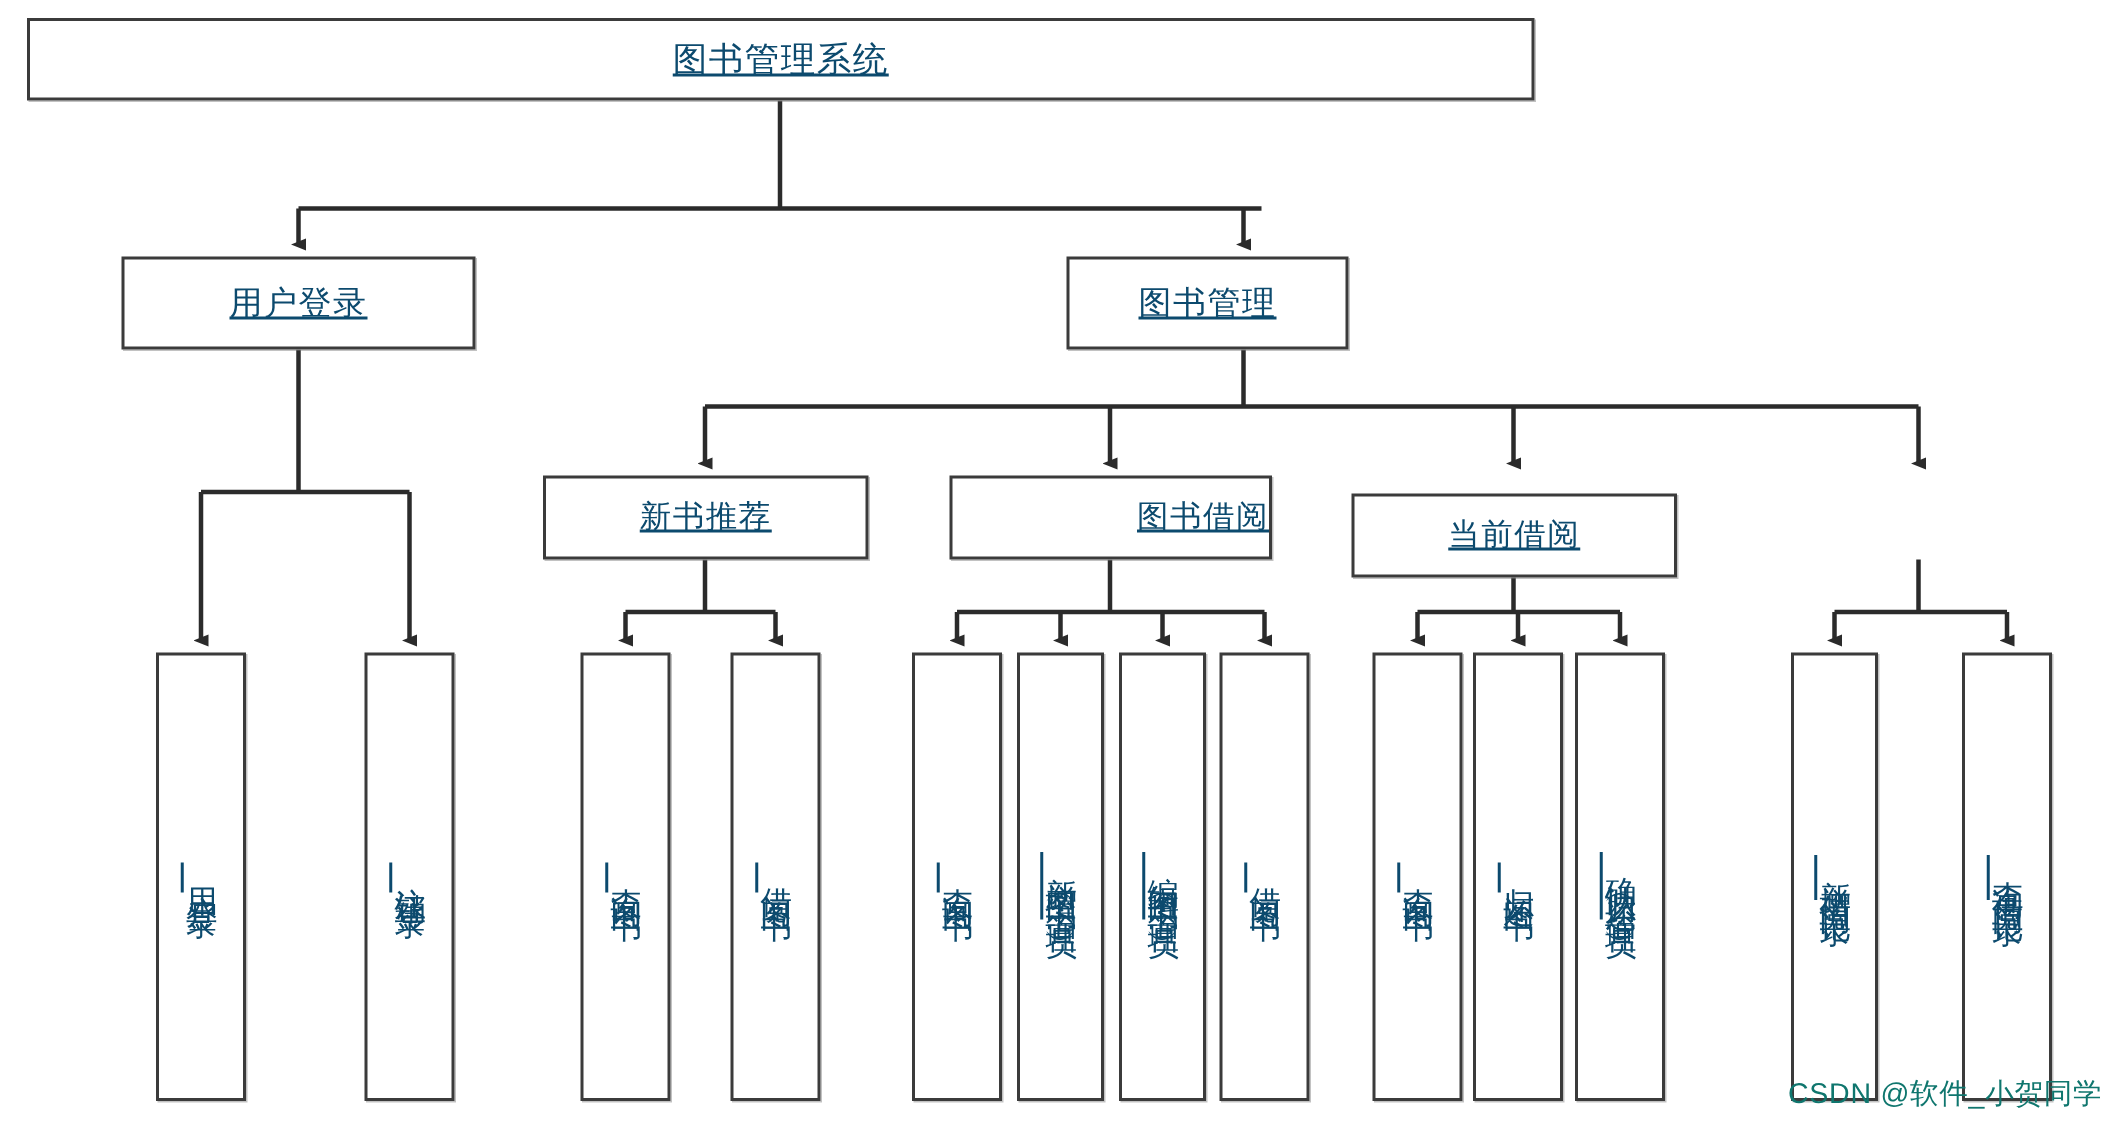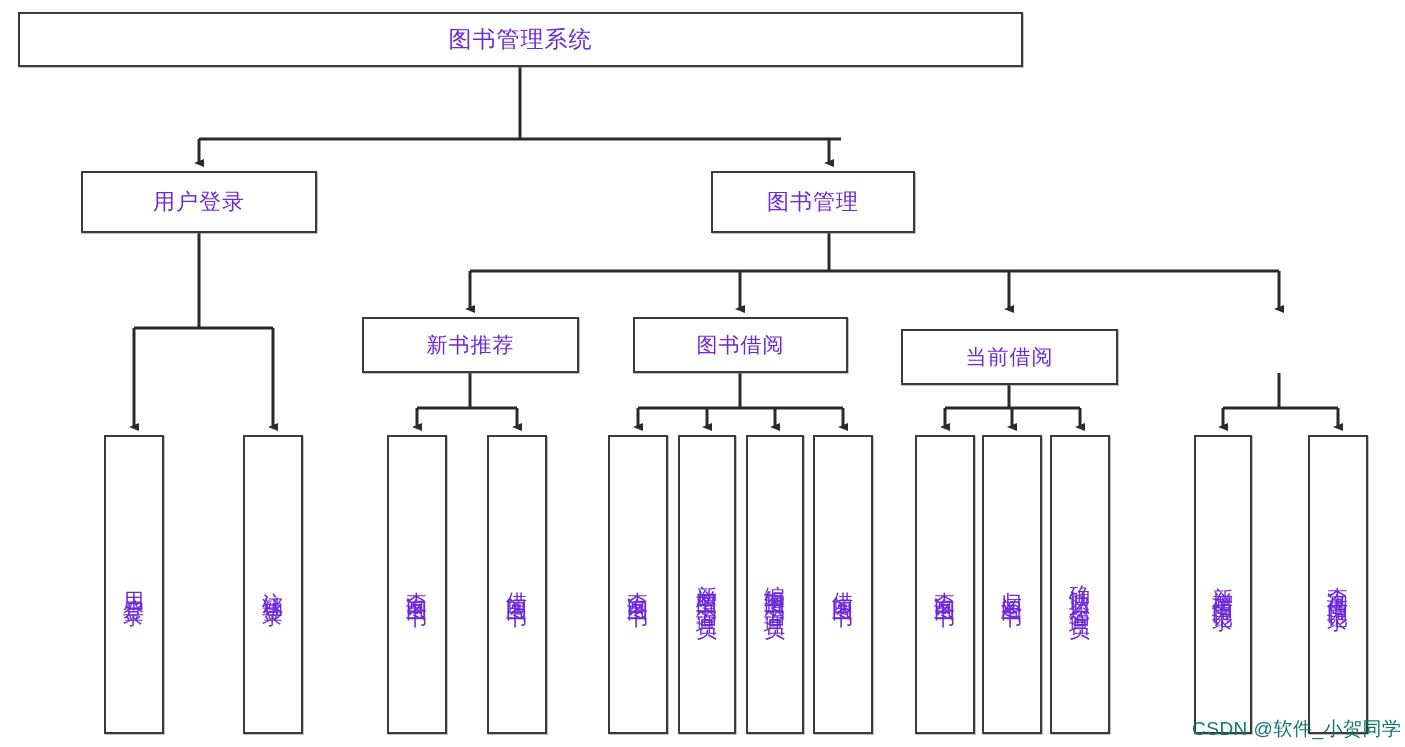--- a/index.html
+++ b/index.html
@@ -26,22 +26,23 @@
     pointer-events: none;
   }
   .node {
     position: absolute;
     box-sizing: border-box;
     border: 2px solid #3b3b3b;
     background: #ffffff;
     display: flex;
     align-items: center;
     justify-content: center;
-    color: #6d28d9;
+    color: #0c4a6e;
     box-shadow: 1px 1px 0 rgba(120,120,120,0.45);
+    text-decoration: underline;
   }
   .node-label {
     display: block;
     text-align: center;
     letter-spacing: 1px;
     line-height: 1.15;
     white-space: nowrap;
   }
   .node.root .node-label { font-size: 23px; }
   .node.lvl2 .node-label { font-size: 22px; }
@@ -133,28 +134,28 @@
     </g>
   </svg>
 
   <div class="node root" id="node-root" style="left: 18px; top: 12px; width: 1005px; height: 55px;">
     <span class="node-label">图书管理系统</span>
   </div>
 
   <div class="node lvl2" id="node-lvl2-0" style="left: 81px; top: 171px; width: 236px; height: 62px;">
     <span class="node-label">用户登录</span>
   </div>
-  <div class="node lvl2" id="node-lvl2-1" style="left: 711px; top: 171px; width: 204px; height: 62px;">
+  <div class="node lvl2" id="node-lvl2-1" style="left: 711px; top: 171px; width: 188px; height: 62px;">
     <span class="node-label">图书管理</span>
   </div>
 
   <div class="node lvl3" id="node-lvl3-0" style="left: 362px; top: 317px; width: 217px; height: 56px;">
     <span class="node-label">新书推荐</span>
   </div>
-  <div class="node lvl3" id="node-lvl3-1" style="left: 633px; top: 317px; width: 215px; height: 56px;">
+  <div class="node lvl3" id="node-lvl3-1" style="left: 633px; top: 317px; width: 215px; height: 56px; justify-content: flex-end;">
     <span class="node-label">图书借阅</span>
   </div>
   <div class="node lvl3" id="node-lvl3-2" style="left: 901px; top: 317px; width: 217px; height: 56px; margin-top: 12px;">
     <span class="node-label">当前借阅</span>
   </div>
 
   <div class="node leaf" id="node-leaf-0" style="left: 104px; top: 435px; width: 60px; height: 299px;">
     <span class="node-label">用户登录</span>
   </div>
   <div class="node leaf" id="node-leaf-1" style="left: 243px; top: 435px; width: 60px; height: 299px;">

